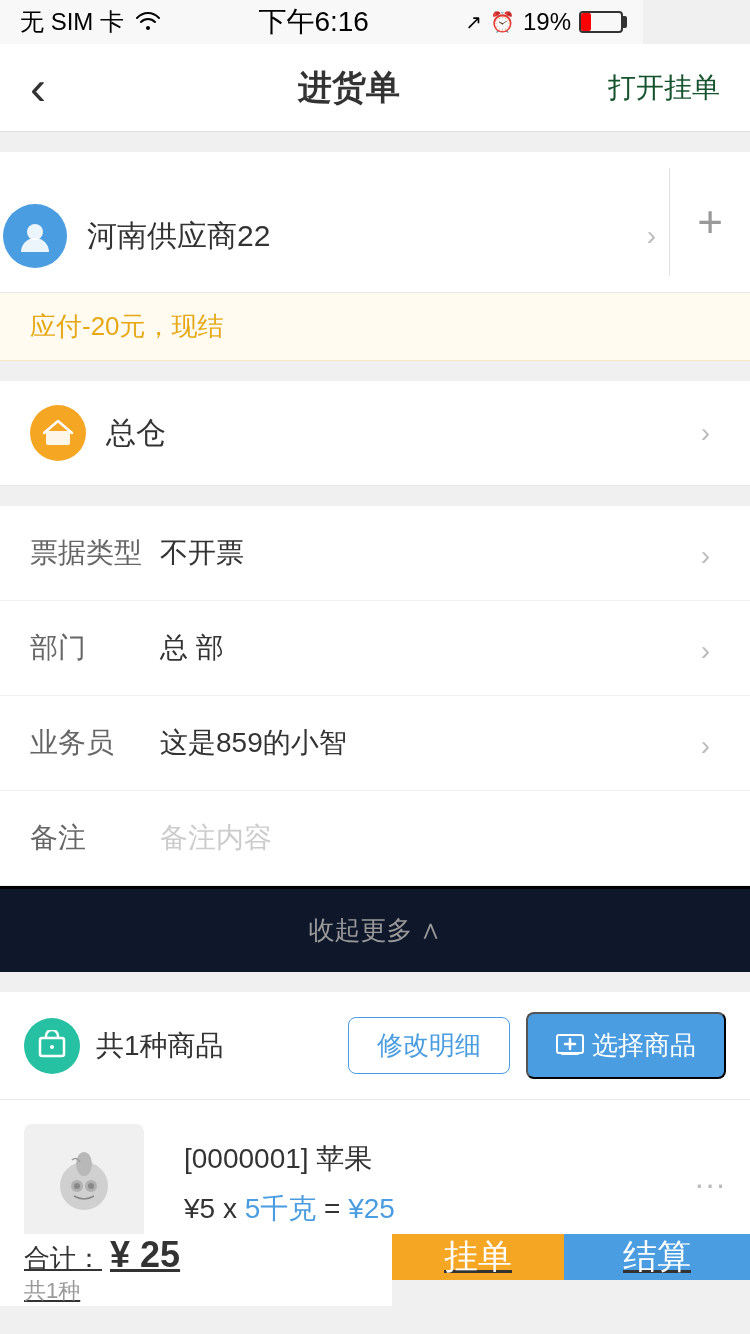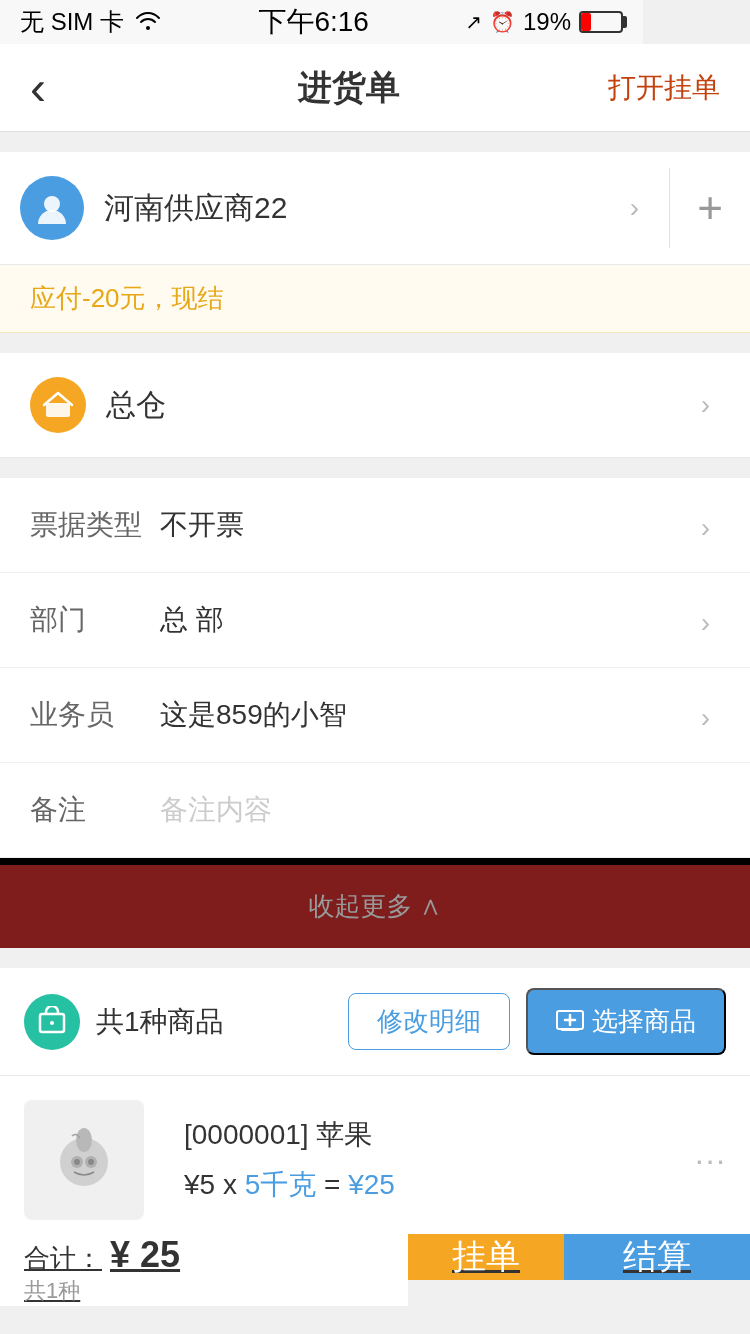--- a/index.html
+++ b/index.html
@@ -70,44 +70,45 @@
       cursor: pointer;
       width: 60px;
     }
     .nav-title {
       font-size: 34px;
       font-weight: 600;
       color: #333;
     }
     .nav-action {
       font-size: 28px;
-      color: #c2410c;
+      color: #14532d;
       cursor: pointer;
     }
 
     
     .section-gap {
       height: 20px;
       background: #f0f0f0;
     }
 
     
     .supplier-section {
       background: #fff;
       display: flex;
       align-items: stretch;
       border-bottom: 1px solid #e8e8e8;
     }
     .supplier-main {
       flex: 1;
       display: flex;
       align-items: center;
-      padding: 24px 20px;
+      padding: 24px 3px;
       gap: 20px;
       cursor: pointer;
+      margin-top: 28px;
     }
     .supplier-avatar {
       width: 64px;
       height: 64px;
       border-radius: 50%;
       background: #4a9de0;
       display: flex;
       align-items: center;
       justify-content: center;
       flex-shrink: 0;
@@ -196,27 +197,27 @@
       color: #333;
     }
     .form-placeholder {
       flex: 1;
       font-size: 28px;
       color: #ccc;
     }
 
     
     .collapse-btn {
-      background: #7f1d1d;
+      background: #0f172a;
       text-align: center;
       padding: 24px;
       font-size: 26px;
       color: #999;
       cursor: pointer;
-      border-top: 7px solid #000000;
+      border-top: 3px solid #000000;
     }
 
     
     .product-header {
       background: #fff;
       display: flex;
       align-items: center;
       padding: 20px 24px;
       gap: 16px;
       border-bottom: 1px solid #e8e8e8;
@@ -325,21 +326,21 @@
     .total-amount {
       font-size: 36px;
       font-weight: 600;
       color: #333;
     }
     .total-count {
       font-size: 22px;
       color: #999;
     }
     .btn-pending {
-      width: 156px;
+      width: 172px;
       background: #f5a623;
       color: #fff;
       display: flex;
       align-items: center;
       justify-content: center;
       font-size: 34px;
       font-weight: 500;
       cursor: pointer;
     }
     .btn-checkout {

